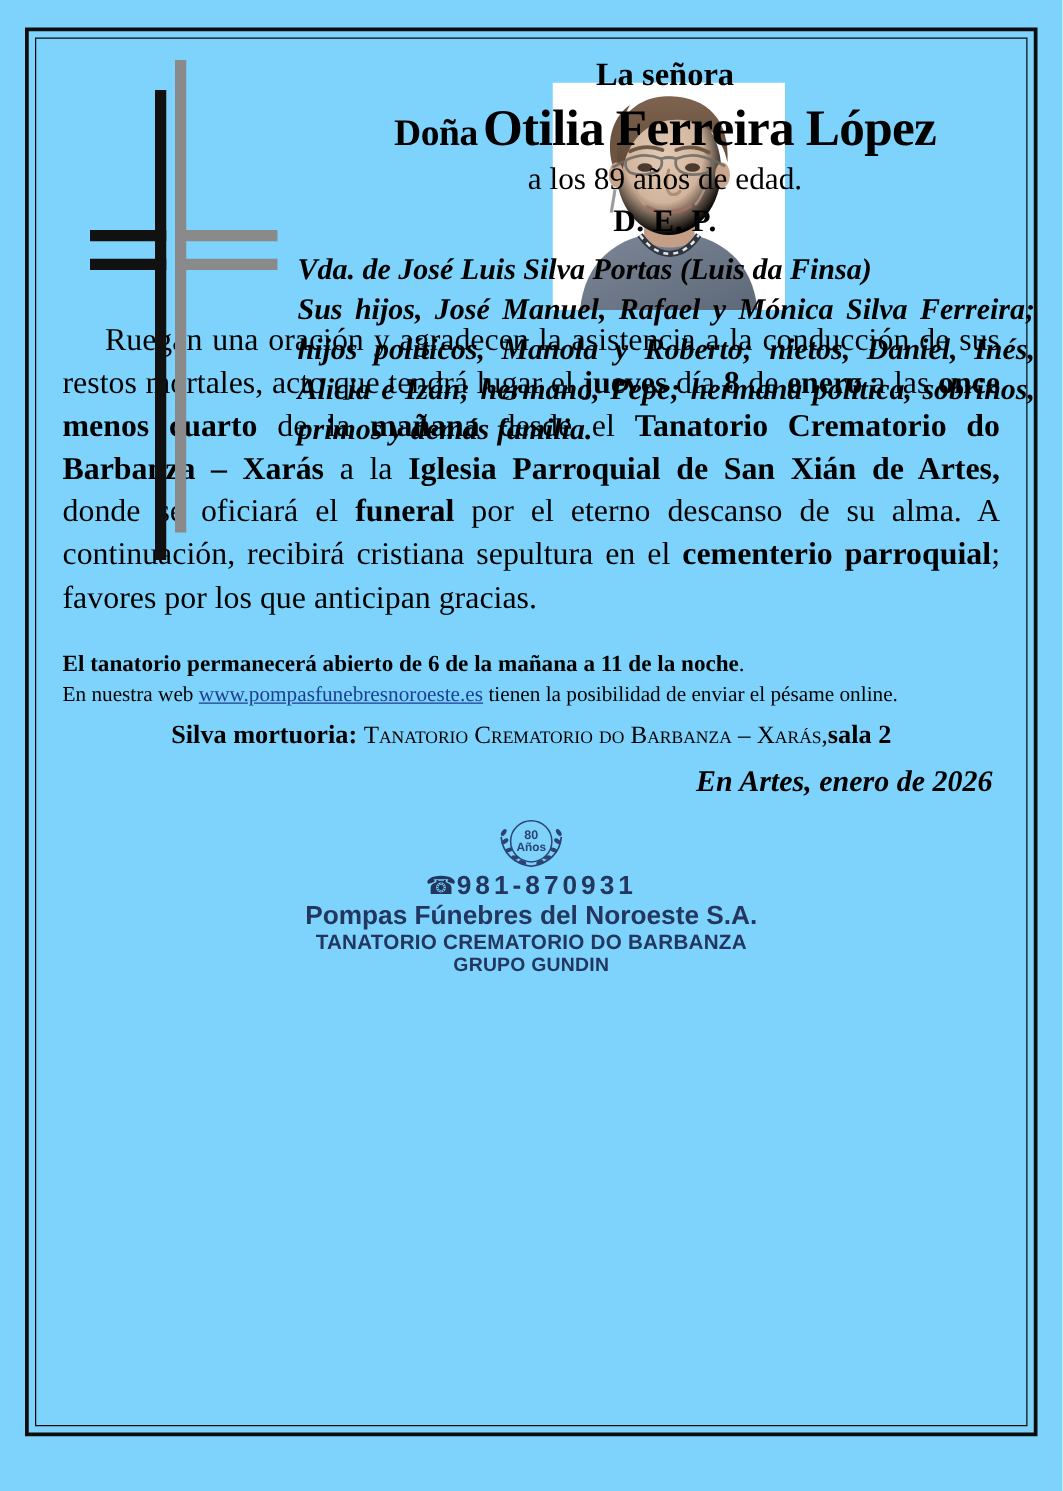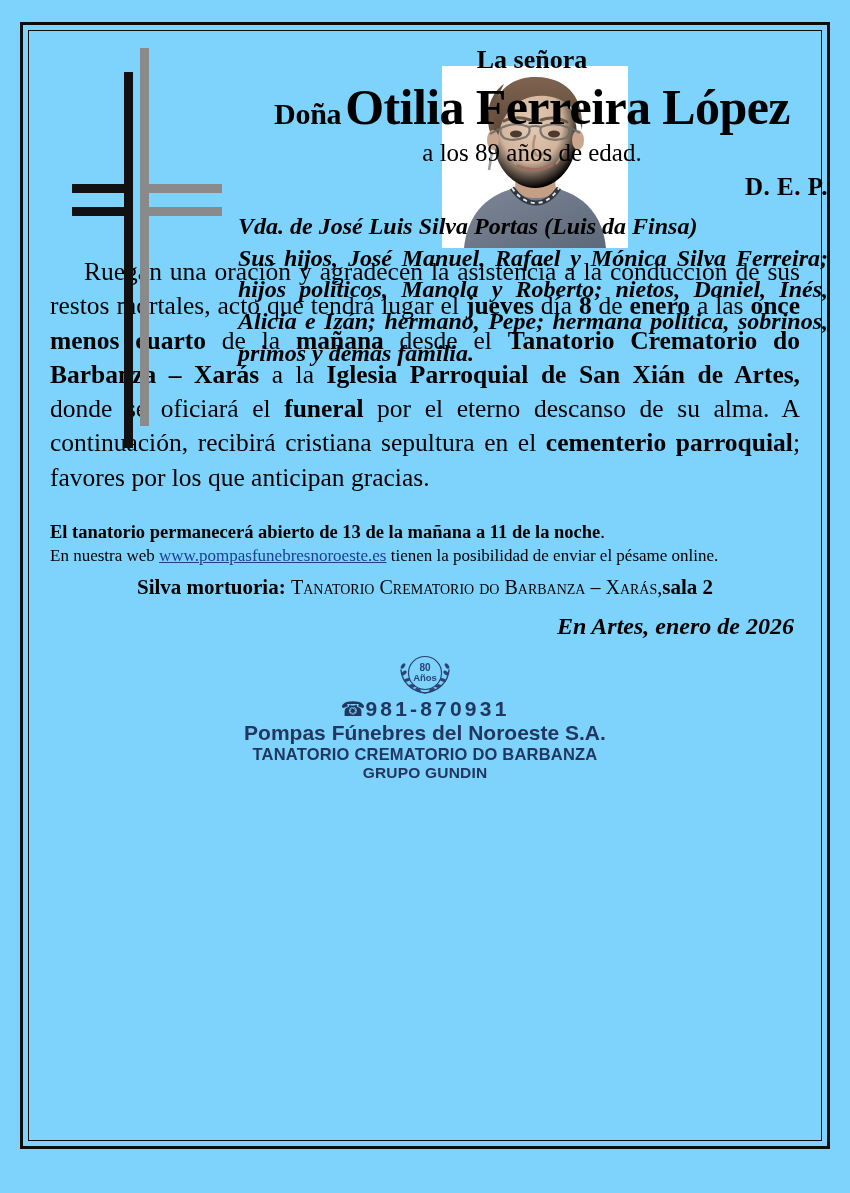--- a/index.html
+++ b/index.html
@@ -97,29 +97,29 @@
     margin-bottom: 6px;
   }
   .ln-name {
     text-align: center;
     font-weight: bold;
     line-height: 1.05;
     white-space: nowrap;
     margin-bottom: 4px;
   }
   .ln-name .dona { font-size: 30px; letter-spacing: -0.3px; }
-  .ln-name .fullname { font-size: 50px; letter-spacing: -0.6px; margin-top: 31px; }
+  .ln-name .fullname { font-size: 41px; letter-spacing: -0.6px; margin-top: 31px; }
 
   .ln-died, .ln-age {
     text-align: center;
     font-size: 25px;
     line-height: 1.28;
   }
   .ln-dep {
-    text-align: right;
+    text-align: center;
     font-weight: bold;
     font-size: 25px;
     line-height: 1.3;
     margin-top: 2px;
     letter-spacing: 0.5px;
   }
 
   
   .family {
     font-style: italic;
@@ -336,21 +336,21 @@
           <span class="first-line">Vda. de José Luis Silva Portas (Luis da Finsa)</span>
           <span>Sus hijos, José Manuel, Rafael y Mónica Silva Ferreira; hijos políticos, Manola y Roberto; nietos, Daniel, Inés, Alicia e Izán; hermano, Pepe; hermana política, sobrinos, primos y demás familia.</span>
         </div>
       </div>
     </div>
 
     <div class="body-col">
       <p class="body-par"><span>Ruegan una oración y agradecen la asistencia a la conducción de sus restos mortales, acto que tendrá lugar el </span><b>jueves</b><span> día </span><b>8</b><span> de </span><b>enero</b><span> a las </span><b>once menos cuarto</b><span> de la </span><b>mañana</b><span> desde el </span><b>Tanatorio Crematorio do Barbanza – Xarás</b><span> a la </span><b>Iglesia Parroquial de San Xián de Artes,</b><span> donde se oficiará el </span><b>funeral</b><span> por el eterno descanso de su alma. A continuación, recibirá cristiana sepultura en el </span><b>cementerio parroquial</b><span>; favores por los que anticipan gracias.</span></p>
 
       <div class="ln-hours">
-        <b>El tanatorio permanecerá abierto de 13 de la mañana a 11 de la noche</b><span>.</span>
+        <b>El tanatorio permanecerá abierto de 6 de la mañana a 11 de la noche</b><span>.</span>
       </div>
 
       <div class="ln-web">
         <span>En nuestra web </span><a class="url" href="#">www.pompasfunebresnoroeste.es</a><span> tienen la posibilidad de enviar el pésame online.</span>
       </div>
 
       <div class="ln-casa">
         <span class="lab">Silva mortuoria:</span>
         <span class="venue">Tanatorio Crematorio do Barbanza – Xarás,</span><span class="sala">sala 2</span>
       </div>

